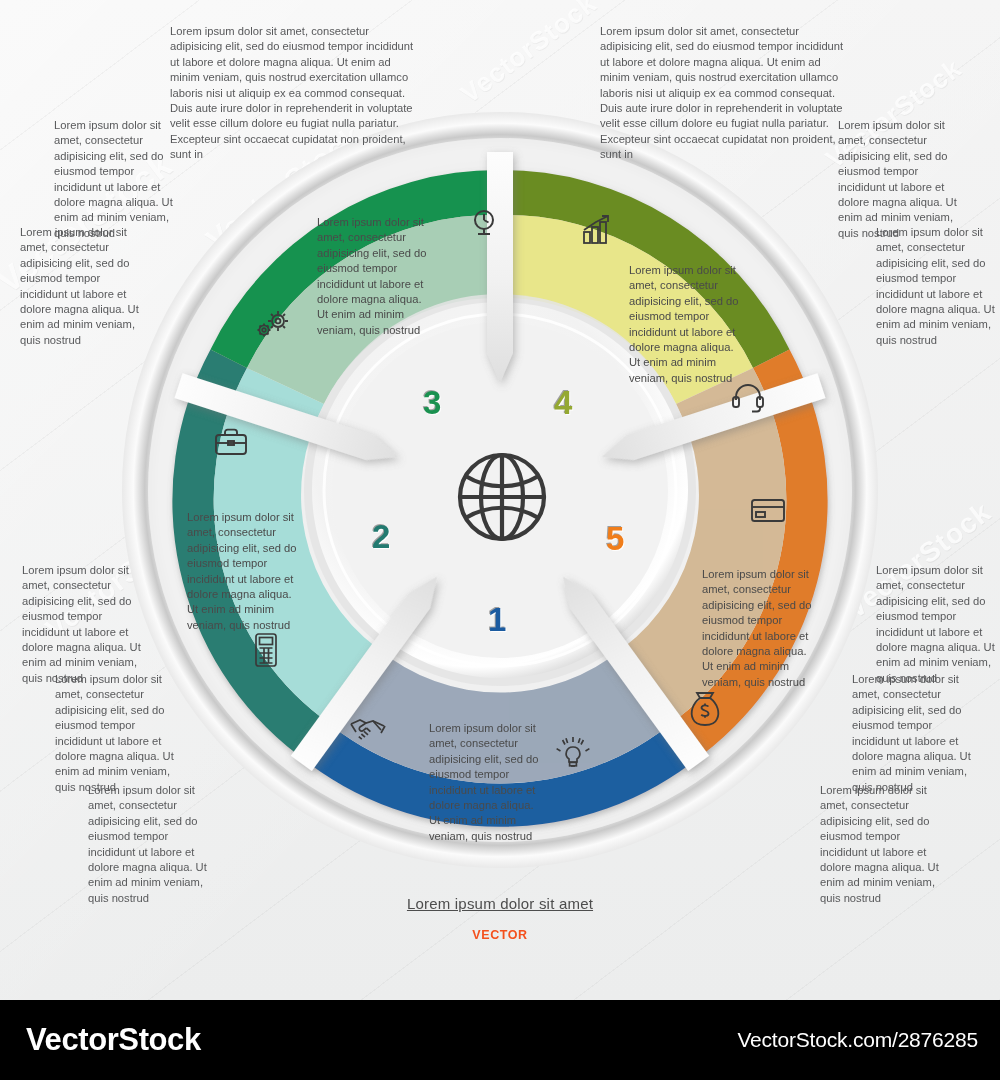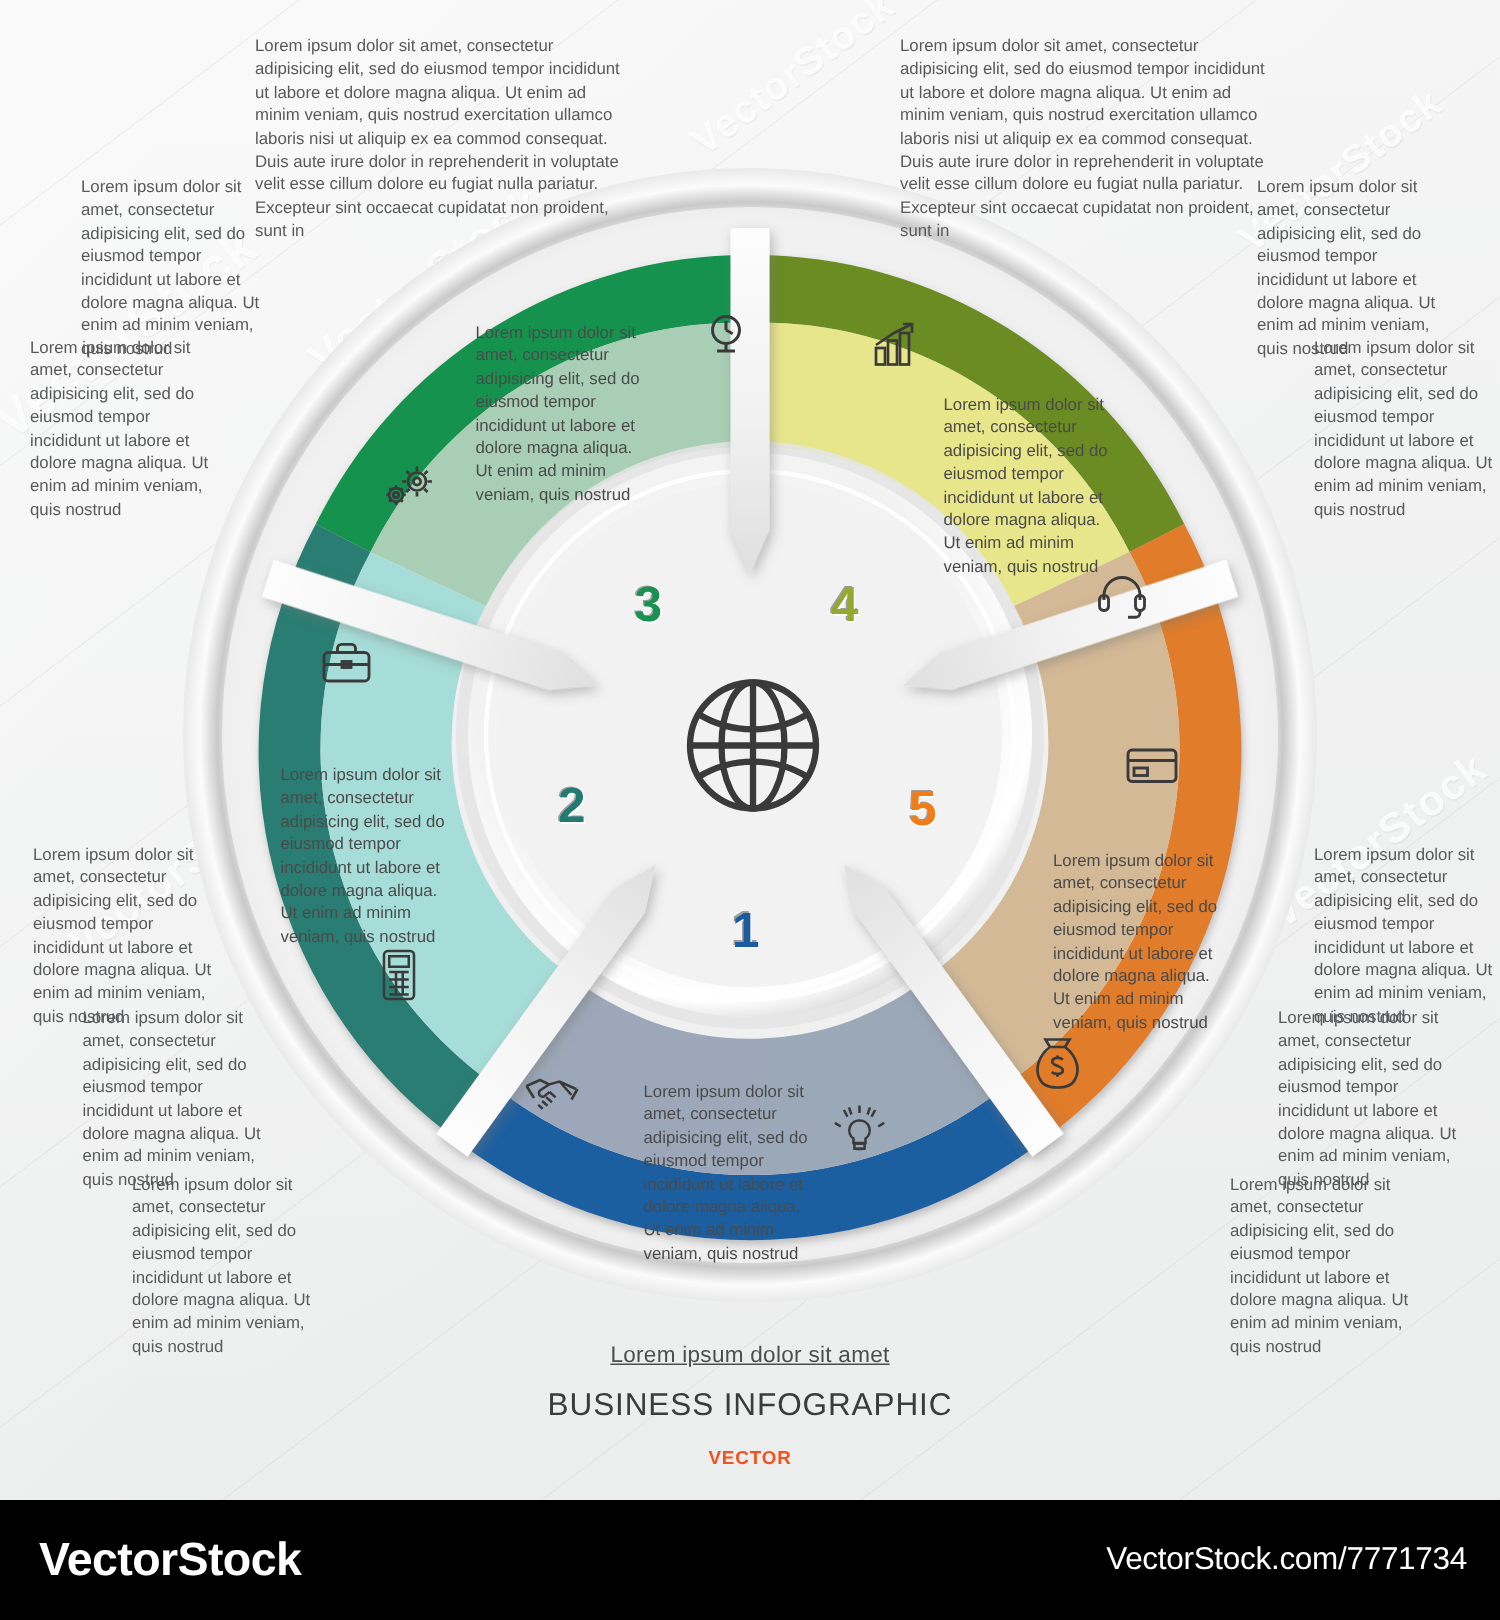--- a/index.html
+++ b/index.html
@@ -385,22 +385,21 @@
   <div class="para narrow" style="left:88px; top:783px;">Lorem ipsum dolor sit amet, consectetur adipisicing elit, sed do eiusmod tempor incididunt ut labore et dolore magna aliqua. Ut enim ad minim veniam, quis nostrud</div>
 
   <div class="para narrow" style="left:838px; top:118px;">Lorem ipsum dolor sit amet, consectetur adipisicing elit, sed do eiusmod tempor incididunt ut labore et dolore magna aliqua. Ut enim ad minim veniam, quis nostrud</div>
   <div class="para narrow" style="left:876px; top:225px;">Lorem ipsum dolor sit amet, consectetur adipisicing elit, sed do eiusmod tempor incididunt ut labore et dolore magna aliqua. Ut enim ad minim veniam, quis nostrud</div>
   <div class="para narrow" style="left:876px; top:563px;">Lorem ipsum dolor sit amet, consectetur adipisicing elit, sed do eiusmod tempor incididunt ut labore et dolore magna aliqua. Ut enim ad minim veniam, quis nostrud</div>
   <div class="para narrow" style="left:852px; top:672px;">Lorem ipsum dolor sit amet, consectetur adipisicing elit, sed do eiusmod tempor incididunt ut labore et dolore magna aliqua. Ut enim ad minim veniam, quis nostrud</div>
   <div class="para narrow" style="left:820px; top:783px;">Lorem ipsum dolor sit amet, consectetur adipisicing elit, sed do eiusmod tempor incididunt ut labore et dolore magna aliqua. Ut enim ad minim veniam, quis nostrud</div>
 
   <div id="titleblock">
     <div id="title-sub">Lorem ipsum dolor sit amet</div>
-    <div id="title-main">BUSINESS INFOGRAPHIC</div>
     <div id="title-vector">VECTOR</div>
   </div>
 
 </div>
 
 <div id="footer">
   <div id="footer-brand">VectorStock</div>
-  <div id="footer-url">VectorStock.com/7771734</div>
+  <div id="footer-url">VectorStock.com/2876285</div>
 </div>
 
 </body></html>

